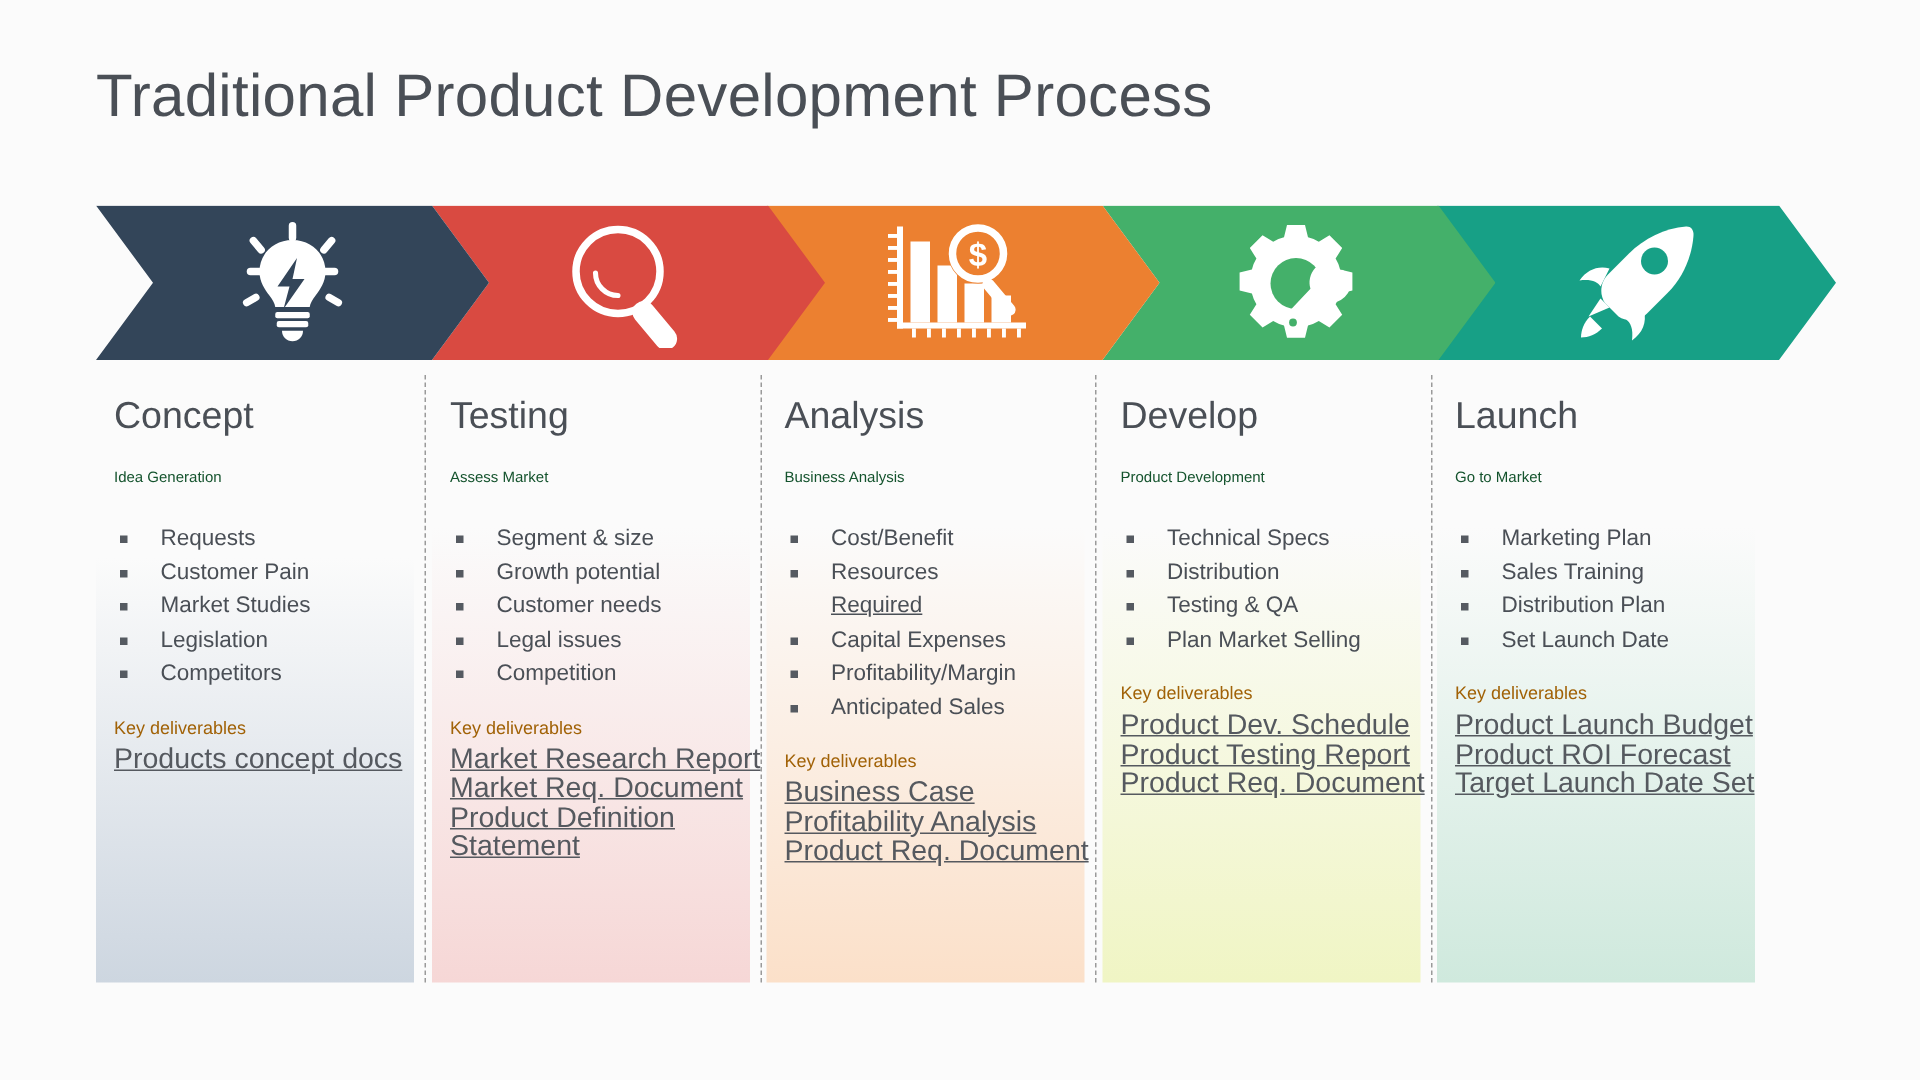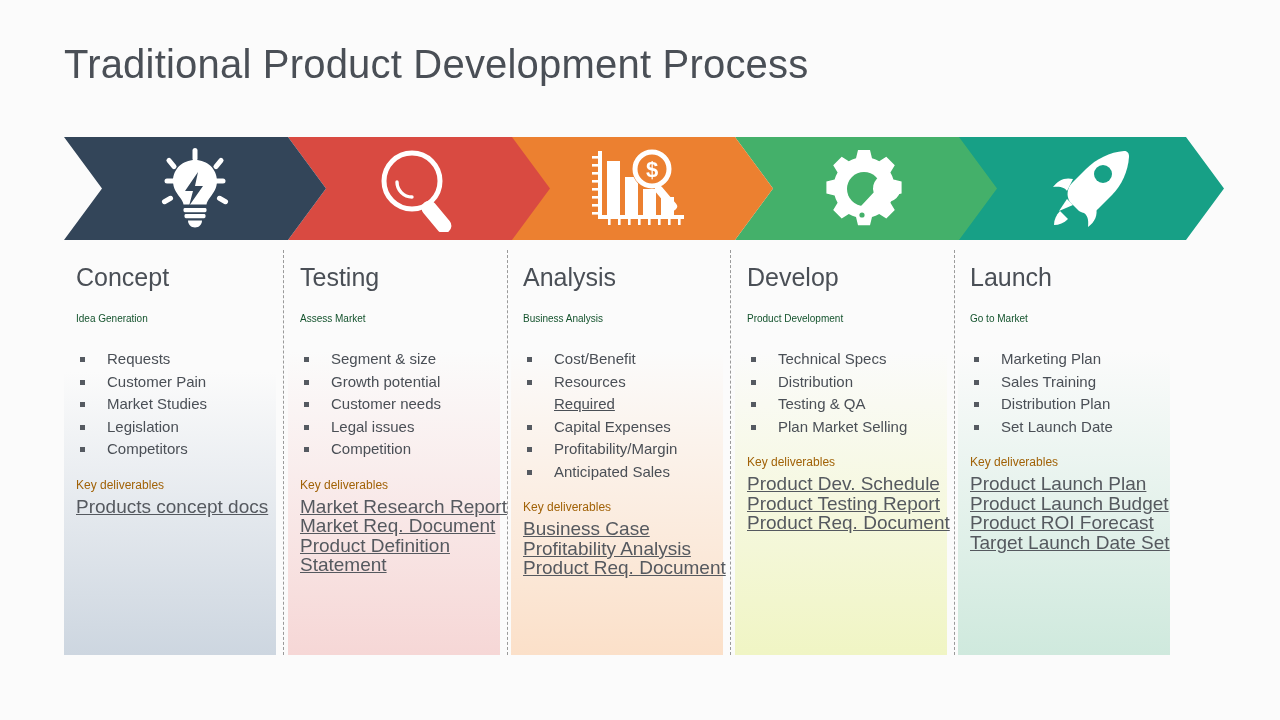--- a/index.html
+++ b/index.html
@@ -266,21 +266,20 @@
           <div class="stage-name">Launch</div>
           <div class="stage-sub">Go to Market</div>
           <ul class="items">
             <li>Marketing Plan</li>
             <li>Sales Training</li>
             <li>Distribution Plan</li>
             <li>Set Launch Date</li>
           </ul>
           <div class="kd-block" style="margin-top: 14px;">
             <div class="kd-title">Key deliverables</div>
-            <div class="kd-line">Product Launch Plan</div>
             <div class="kd-line">Product Launch Budget</div>
             <div class="kd-line">Product ROI Forecast</div>
             <div class="kd-line">Target Launch Date Set</div>
           </div>
         </div>
       </div>
     </div>
 
 </div>
 

